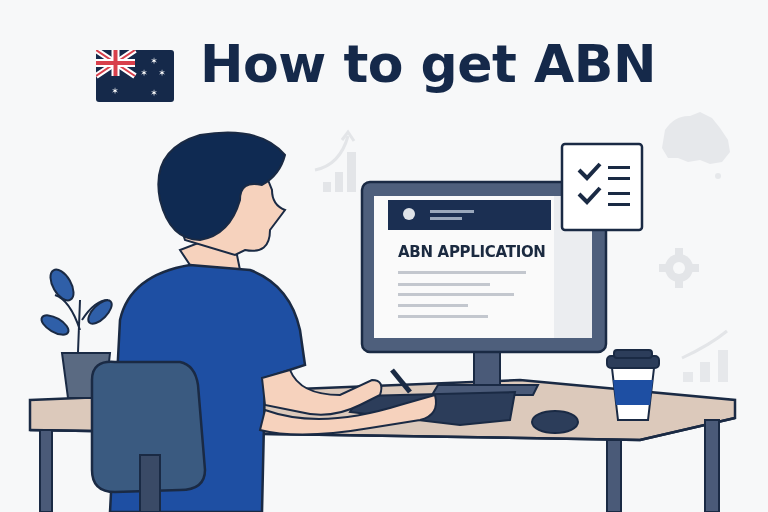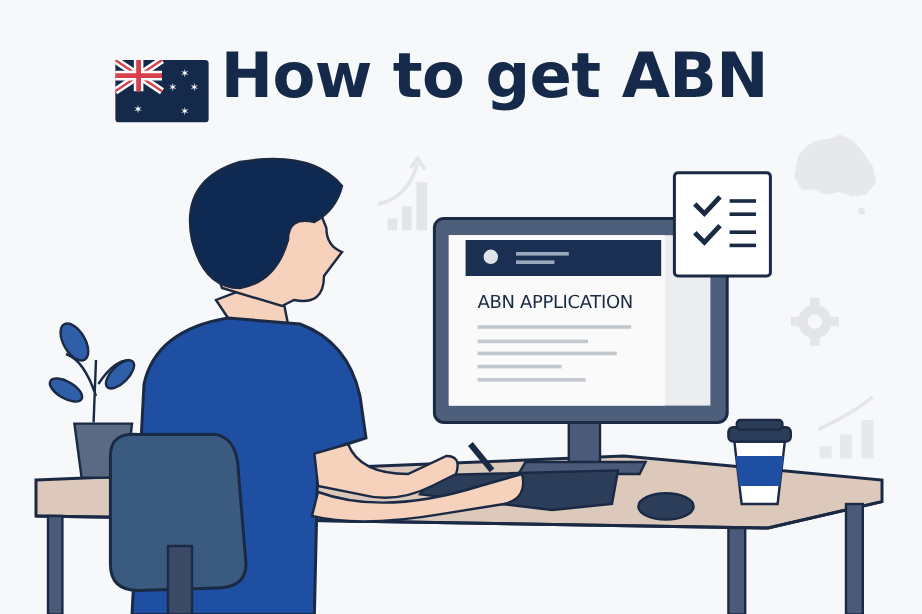--- a/index.html
+++ b/index.html
@@ -1,20 +1,20 @@
 <!DOCTYPE html>
 <html><head>
 <meta charset="utf-8">
 <style>
   html,body{margin:0;padding:0;}
   body{width:768px;height:512px;overflow:hidden;background:#f7f8f9;position:relative;font-family:"DejaVu Sans",sans-serif;}
-  .title{position:absolute;left:184px;top:38px;font-size:52px;font-weight:bold;color:#15294a;letter-spacing:-0.5px;line-height:1;}
+  .title{position:absolute;left:200px;top:38px;font-size:52px;font-weight:bold;color:#15294a;letter-spacing:-0.5px;line-height:1;}
   .flag{position:absolute;left:96px;top:50px;width:78px;height:52px;}
   .scene{position:absolute;left:0;top:0;width:768px;height:512px;}
-  .screen-text{position:absolute;left:398px;top:243px;font-size:15px;font-weight:normal;color:#1b2a40;letter-spacing:-0.3px;}
+  .screen-text{position:absolute;left:398px;top:243px;font-size:15px;font-weight:bold;color:#1b2a40;letter-spacing:-0.3px;}
 </style>
 </head>
 <body>
 
 <svg class="scene" viewBox="0 0 768 512">
 
   <g fill="#e3e5e8">
     <rect x="323" y="182" width="8" height="10"></rect>
       <rect x="335" y="172" width="8" height="20"></rect>
       <rect x="347" y="152" width="9" height="40"></rect>

